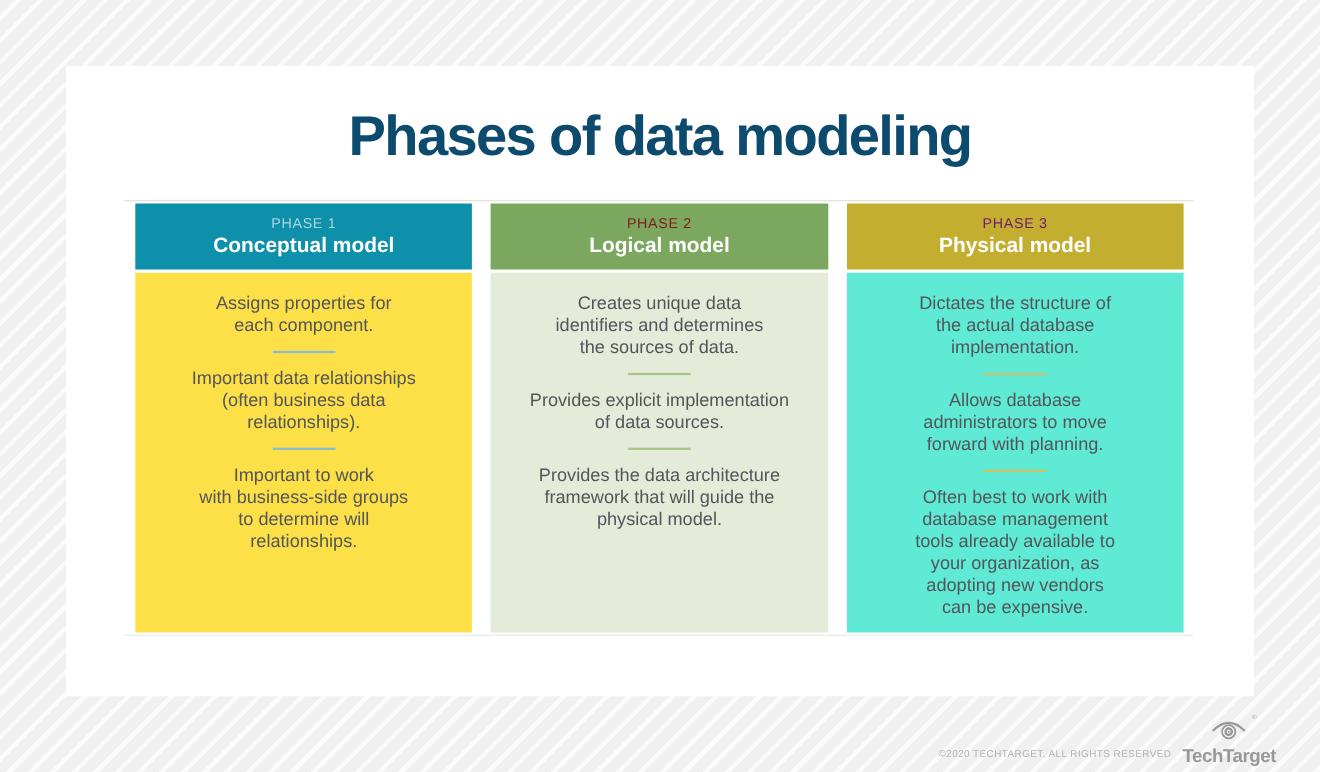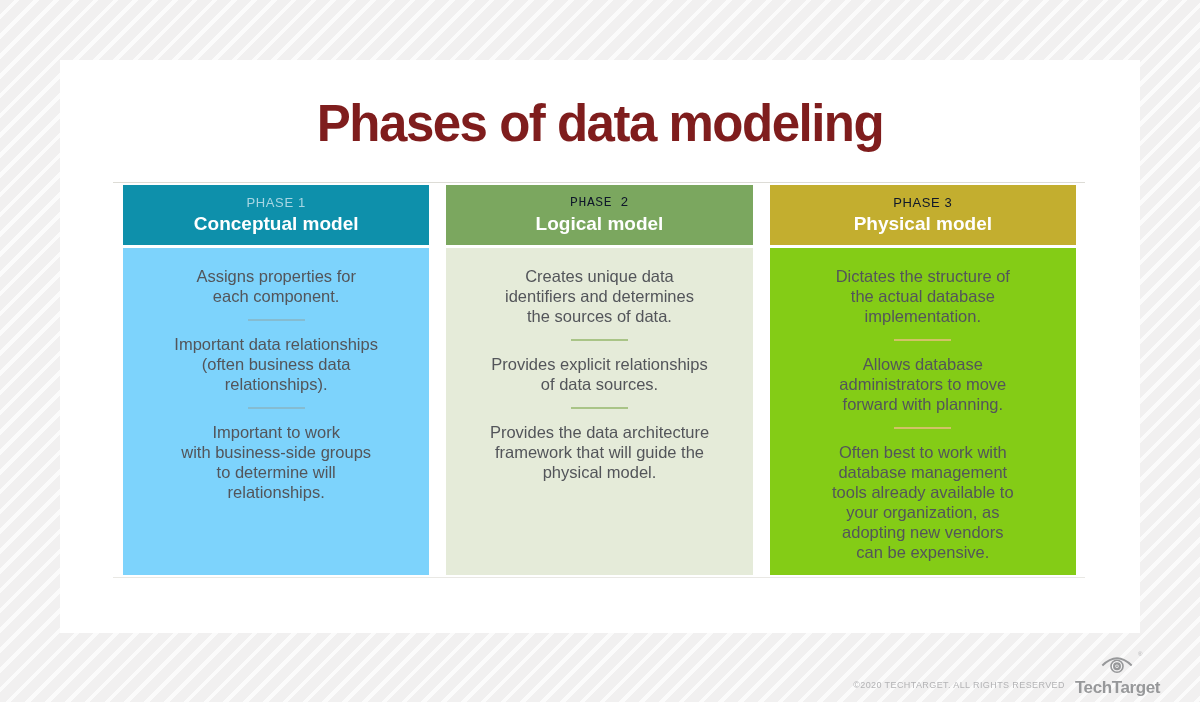--- a/index.html
+++ b/index.html
@@ -26,21 +26,21 @@
     height: 573px;
     background: #ffffff;
   }
   .title {
     margin: 0;
     padding-top: 34px;
     text-align: center;
     font-size: 51px;
     font-weight: bold;
     letter-spacing: -1.5px;
-    color: #7f1d1d;
+    color: #0c4a6e;
   }
   .rule {
     position: absolute;
     left: 53px;
     width: 972px;
     height: 1px;
   }
   .rule-top { top: 122px; background: #dddcd6; }
   .rule-bottom { top: 517px; background: #e9e8e4; }
   .columns {
@@ -134,60 +134,60 @@
   <div class="rule rule-top"></div>
   <div class="rule rule-bottom"></div>
 
   <div class="columns">
 
     <section class="col">
       <header class="col-header" style="background: rgb(14, 144, 171);">
         <div class="phase-label" style="color: rgb(167, 214, 227);">PHASE 1</div>
         <div class="model-name">Conceptual model</div>
       </header>
-      <div class="col-body" style="background: #7dd3fc;">
+      <div class="col-body" style="background: #fde047;">
         <p>Assigns properties for
 each component.</p>
         <div class="divider" style="background: rgb(133, 188, 209);"></div>
         <p>Important data relationships
 (often business data
 relationships).</p>
         <div class="divider" style="background: rgb(133, 188, 209);"></div>
         <p>Important to work
 with business-side groups
 to determine will
 relationships.</p>
       </div>
     </section>
 
     <section class="col">
       <header class="col-header" style="background: rgb(123, 167, 95);">
-        <div class="phase-label" style="color: #0f172a; font-family: Liberation Mono, monospace;">PHASE 2</div>
+        <div class="phase-label" style="color: #7f1d1d;">PHASE 2</div>
         <div class="model-name">Logical model</div>
       </header>
       <div class="col-body" style="background: rgb(229, 235, 217);">
         <p>Creates unique data
 identifiers and determines
 the sources of data.</p>
         <div class="divider" style="background: rgb(169, 196, 135);"></div>
-        <p>Provides explicit relationships
+        <p>Provides explicit implementation
 of data sources.</p>
         <div class="divider" style="background: rgb(169, 196, 135);"></div>
         <p>Provides the data architecture
 framework that will guide the
 physical model.</p>
       </div>
     </section>
 
     <section class="col">
       <header class="col-header" style="background: rgb(195, 174, 47);">
-        <div class="phase-label" style="color: #0f172a;">PHASE 3</div>
+        <div class="phase-label" style="color: #701a75;">PHASE 3</div>
         <div class="model-name">Physical model</div>
       </header>
-      <div class="col-body" style="background: #84cc16;">
+      <div class="col-body" style="background: #5eead4;">
         <p>Dictates the structure of
 the actual database
 implementation.</p>
         <div class="divider" style="background: rgb(210, 194, 103);"></div>
         <p>Allows database
 administrators to move
 forward with planning.</p>
         <div class="divider" style="background: rgb(210, 194, 103);"></div>
         <p>Often best to work with
 database management

